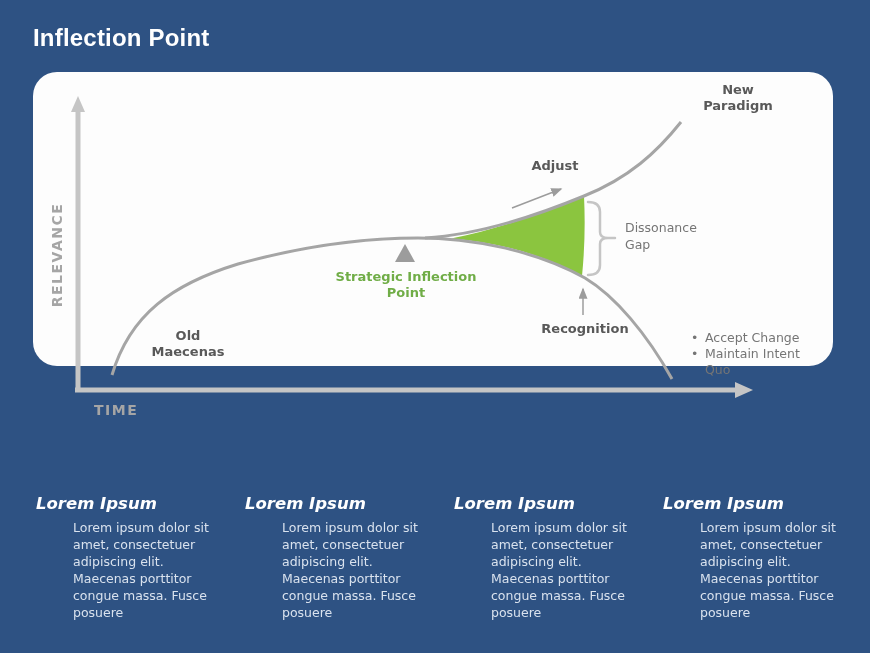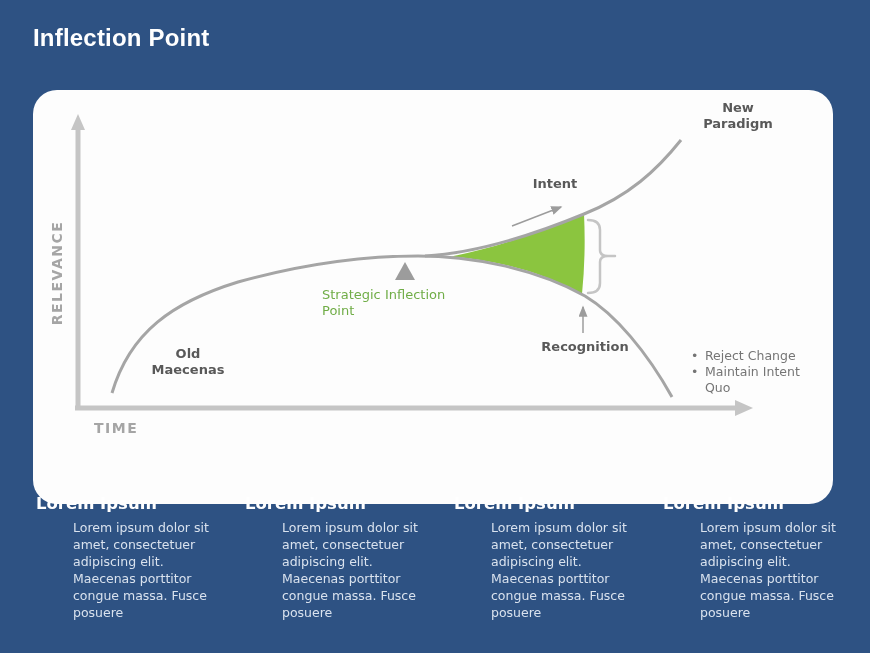--- a/index.html
+++ b/index.html
@@ -13,41 +13,41 @@
 
   .slide-title {
     position: absolute; left: 33px; top: 24px;
     font-family: "Liberation Sans", sans-serif;
     font-size: 24px; font-weight: bold; color: #ffffff;
     letter-spacing: 0.2px;
     text-align: center;
   }
 
   .card {
-    position: absolute; left: 33px; top: 90px;
-    width: 800px; height: 414px;
+    position: absolute; left: 33px; top: 72px;
+    width: 800px; height: 294px;
     background: var(--card_white, #fdfdfd);
     border-radius: 24px;
   }
   .card svg { position: absolute; left: 0; top: 0; }
 
   .axis       { stroke: var(--axis_gray, #c5c5c5); stroke-width: 5; fill: none; }
   .axis-head  { fill: var(--axis_gray, #c5c5c5); }
   .curve      { stroke: var(--curve_gray, #a5a5a5); stroke-width: 3; fill: none; }
   .wedge      { fill: var(--accent_green, #8bc53f); }
   .thin-arrow { stroke: var(--marker_gray, #9c9c9c); stroke-width: 1.5; fill: none; }
   .tri        { fill: var(--marker_gray, #9c9c9c); }
   .bracket    { stroke: var(--axis_gray, #c5c5c5); stroke-width: 2.5; fill: none; stroke-linecap: round; }
 
   .chart-label {
     position: absolute; white-space: pre-line;
     font-size: 13px; line-height: 16px;
   }
   .lbl-bold   { font-weight: bold; color: var(--label_dark_gray, #595959); text-align: center; }
-  .lbl-green  { font-weight: normal; color: var(--green_text, #70ad47); }
+  .lbl-green  { font-weight: bold; color: var(--green_text, #70ad47); text-align: center; }
   .lbl-gray   { color: var(--label_gray, #757575); font-size: 12.5px; line-height: 17px; }
 
   .lbl-new         { left: 650px; top: 10px;  width: 110px; }
   .lbl-intent      { left: 472px; top: 86px;  width: 100px; }
   .lbl-dissonance  { left: 592px; top: 147px; }
   .lbl-recognition { left: 497px; top: 249px; width: 110px; }
   .lbl-old         { left: 105px; top: 256px; width: 100px; }
   .lbl-sip         { left: 289px; top: 197px; width: 168px; }
 
   .axis-label {
@@ -78,20 +78,21 @@
   .bullets-old li { width: 100px; }
 
   .columns {
     position: absolute; left: 36px; top: 494px;
     display: grid; grid-template-columns: repeat(4, 182px);
     column-gap: 27px;
   }
   .col-heading {
     font-size: 16.5px; font-weight: bold; color: #ffffff;
     margin-bottom: 6px;
+    font-style: italic;
   }
   .col-body {
     font-size: 12.5px; line-height: 17px;
     color: var(--body_text, #d9e2ee);
     margin-left: 37px;
   }
 </style>
 </head>
 <body>
 
@@ -123,27 +124,29 @@
 
     <line class="thin-arrow" x1="550" y1="243" x2="550" y2="217" marker-end="url(#arrow)"></line>
 
     <path class="bracket" d="M 555 130 Q 567 130 567 140 L 567 160 Q 567 166 575 166 L 582 166 M 555 203 Q 567 203 567 193 L 567 172 Q 567 166 575 166"></path>
   </svg>
 
   <div class="chart-label lbl-bold lbl-new">New
 Paradigm</div>
 
 
-  <div class="chart-label lbl-bold lbl-intent">Intent</div>
+  <div class="chart-label lbl-bold lbl-intent">Adjust</div>
 
+  <div class="chart-label lbl-gray lbl-dissonance">Dissonance
+Gap</div>
 
   <div class="chart-label lbl-bold lbl-recognition">Recognition</div>
 
   <ul class="blist bullets-old">
-    <li>Reject Change</li>
+    <li>Accept Change</li>
     <li>Maintain Intent Quo</li>
   </ul>
 
   <div class="chart-label lbl-bold lbl-old">Old
 Maecenas</div>
 
   <div class="chart-label lbl-green lbl-sip">Strategic Inflection
 Point</div>
 
   <div class="axis-label axis-label-y">RELEVANCE</div>

